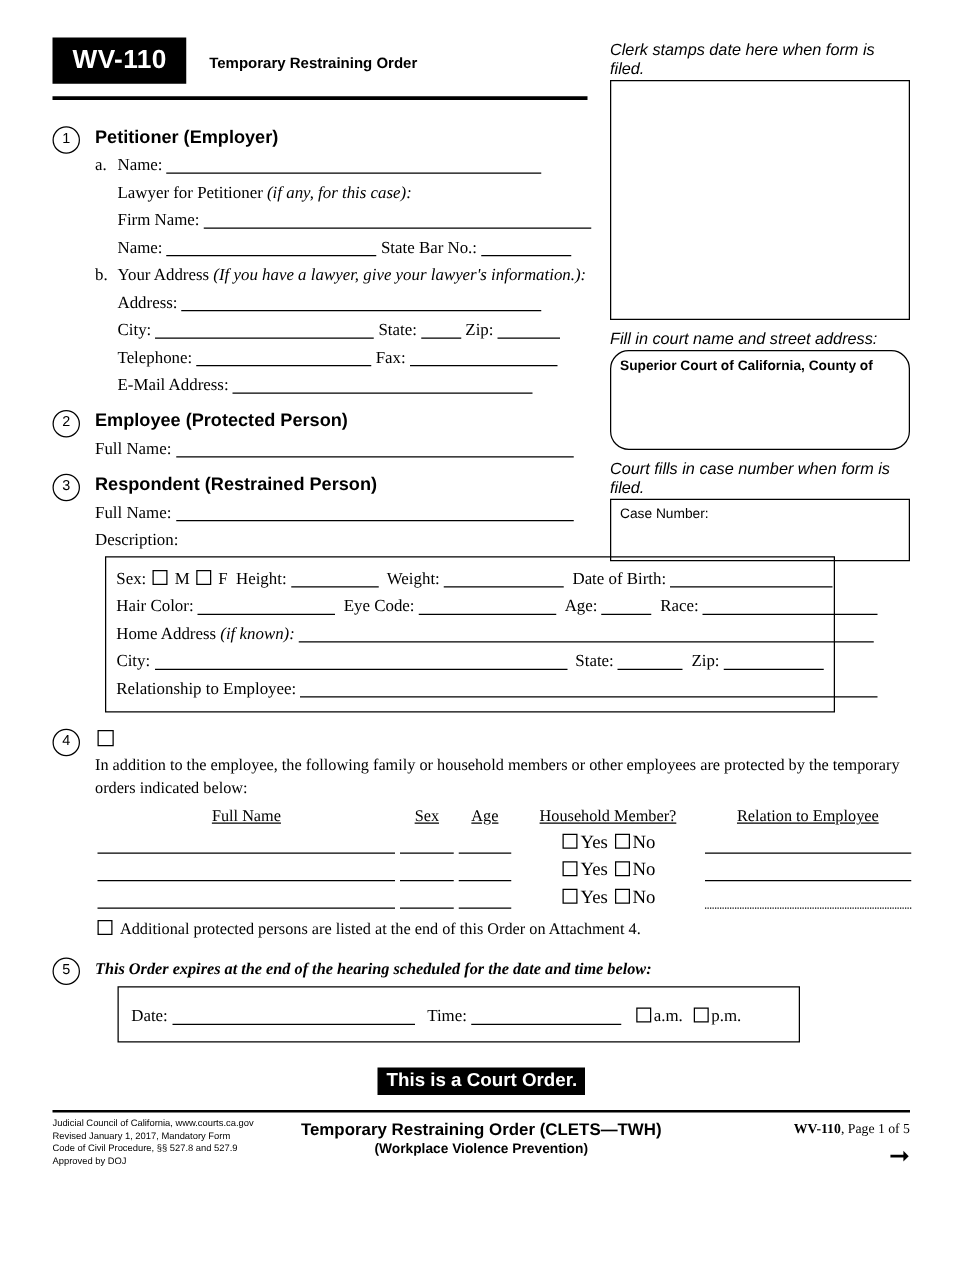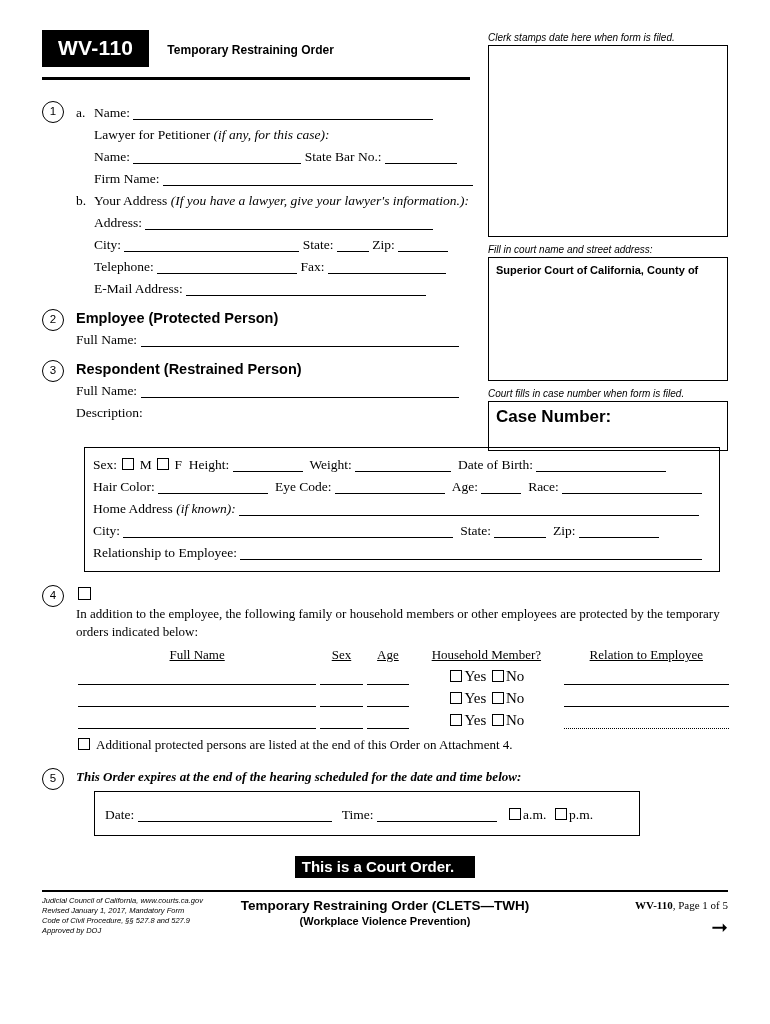--- a/index.html
+++ b/index.html
@@ -60,40 +60,40 @@
     width: 240px;
     float: right;
     margin-top: 2px;
   }
   .clearfix::after { content: ""; display: block; clear: both; }
 
   
   .small-italic {
     font-family: "Liberation Sans", sans-serif;
     font-style: italic;
-    font-size: 10px;
+    font-size: 13px;
     margin-bottom: 2px;
   }
   .box {
     border: 1.5px solid #000;
     box-sizing: border-box;
   }
   .stamp-box { height: 192px; }
-  .court-box { height: 124px; padding: 6px 7px; }
+  .court-box { height: 80px; padding: 6px 7px; border-radius: 15px; }
   .court-box-label {
     font-family: "Liberation Sans", sans-serif;
     font-weight: bold;
     font-size: 11px;
     line-height: 1.25;
   }
   .case-box { height: 50px; padding: 5px 7px; }
   .case-box-label {
     font-family: "Liberation Sans", sans-serif;
-    font-weight: bold;
-    font-size: 17px;
+    font-weight: normal;
+    font-size: 11px;
   }
   .gap6 { height: 7px; }
 
   
   .sec {
     position: relative;
     padding-left: 34px;
     margin-top: 10px;
   }
   .circle-num {
@@ -187,41 +187,40 @@
   .court-order {
     text-align: center;
     margin-top: 22px;
   }
   .court-order span {
     background: #000;
     color: #fff;
     font-family: "Liberation Sans", sans-serif;
     font-weight: bold;
     font-size: 15px;
-    padding: 2px 21px 3px 7px;
+    padding: 2px 6px 3px 7px;
   }
 
   
   .footer-rule {
     border-bottom: 2px solid #000;
     margin-top: 14px;
   }
   .footer {
     position: relative;
     margin-top: 4px;
     height: 60px;
   }
   .footer-left {
     position: absolute;
     left: 0;
     top: 0;
     font-family: "Liberation Sans", sans-serif;
     font-size: 7.5px;
     line-height: 1.35;
-    font-style: italic;
   }
   .footer-center {
     text-align: center;
     font-family: "Liberation Sans", sans-serif;
     font-weight: bold;
     font-size: 13.5px;
     padding-top: 2px;
   }
   .footer-center .sub {
     font-size: 11px;
@@ -267,38 +266,39 @@
 
     <div class="left-col">
       <div class="header-row">
         <span class="form-number-box">WV-110</span>
         <span class="form-title">Temporary Restraining Order</span>
         <div class="header-rule"></div>
       </div>
 
       <div class="sec">
         <div class="circle-num">1</div>
+        <div class="sec-title">Petitioner (Employer)</div>
 
         <div class="line-row">
           <span class="lbl" style="display:inline-block;width:18px">a.</span><span class="lbl">Name:</span>
           <span class="ul" style="width:300px"></span>
         </div>
         <div class="line-row indent-a">
           <span>Lawyer for Petitioner</span>
           <span class="ital">(if any, for this case):</span>
+        </div>
+        <div class="line-row indent-a">
+          <span>Firm Name:</span>
+          <span class="ul" style="width:310px"></span>
         </div>
         <div class="line-row indent-a">
           <span>Name:</span>
           <span class="ul" style="width:168px"></span>
           <span>State Bar No.:</span>
           <span class="ul" style="width:72px"></span>
-        </div>
-        <div class="line-row indent-a">
-          <span>Firm Name:</span>
-          <span class="ul" style="width:310px"></span>
         </div>
         <div class="line-row">
           <span class="lbl" style="display:inline-block;width:18px">b.</span><span>Your Address</span>
           <span class="ital">(If you have a lawyer, give your lawyer's information.):</span>
         </div>
         <div class="line-row indent-a">
           <span>Address:</span>
           <span class="ul" style="width:288px"></span>
         </div>
         <div class="line-row indent-a">
@@ -337,21 +337,21 @@
           <span>Full Name:</span>
           <span class="ul" style="width:318px"></span>
         </div>
         <div class="line-row">
           <span>Description:</span>
         </div>
       </div>
     </div>
   </div>
 
-  <div class="desc-box" style="width:636px; margin-left:42px; margin-top:-4px;">
+  <div class="desc-box" style="width:584px; margin-left:42px; margin-top:-4px;text-align:right;">
     <div class="line-row">
       <span>Sex:</span>
       <span class="chk"></span>
       <span>M</span>
       <span class="chk"></span>
       <span>F</span>
       &nbsp;<span>Height:</span>
       <span class="ul" style="width:70px"></span>
       &nbsp;<span>Weight:</span>
       <span class="ul" style="width:96px"></span>

